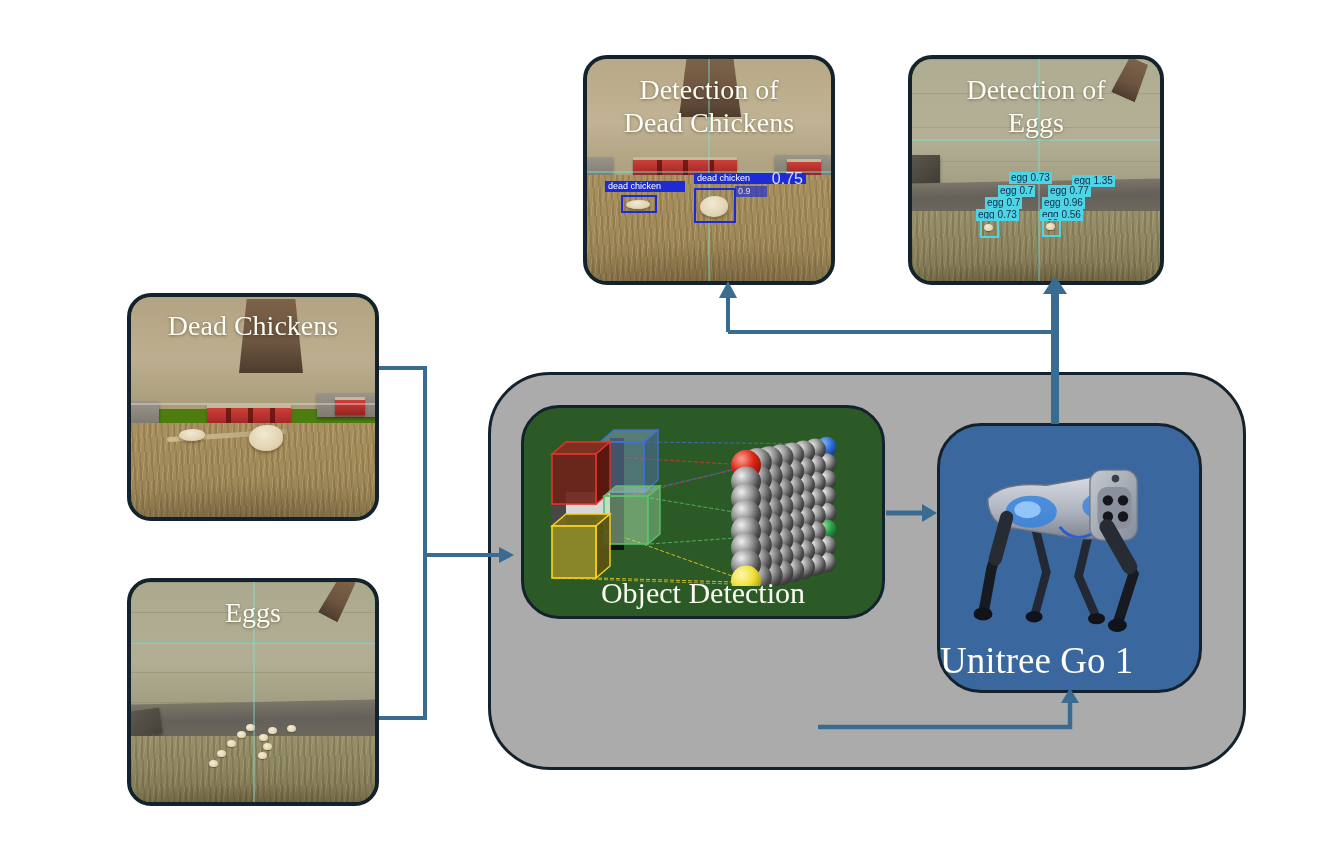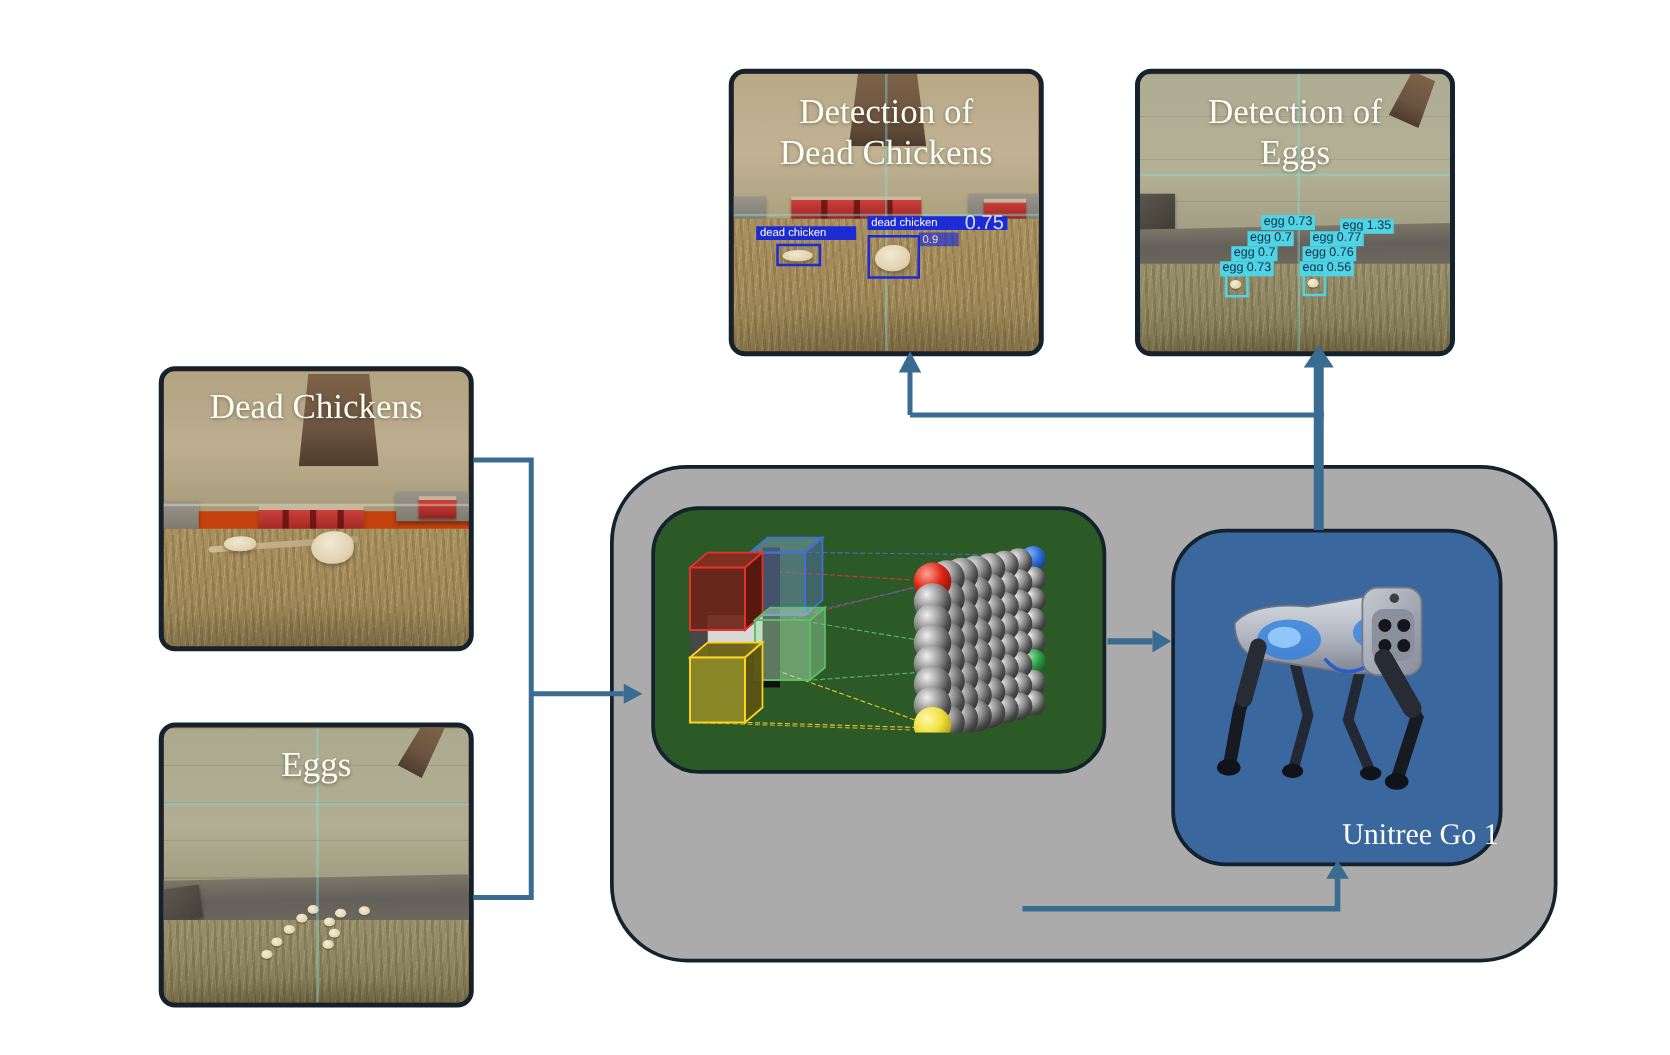--- a/index.html
+++ b/index.html
@@ -3,22 +3,22 @@
 <meta charset="utf-8">
 <style>
   :root{
     --arrow:#3a6c92; --outline:#14222e; --container-gray:#ababab;
     --detection-green:#2c5a27; --robot-blue:#3a679d; --yolo-blue:#2d5f81;
     --chicken-blue:#1d2bd6; --egg-cyan:#4fd4e6;
   }
   html,body{margin:0;padding:0;background:#fff;}
   #canvas{position:relative;width:1336px;height:844px;background:#fff;overflow:hidden;
     font-family:"Liberation Serif","DejaVu Serif",serif;}
-  .card{position:absolute;border:4px solid var(--outline);border-radius:13px;overflow:hidden;
-    box-sizing:border-box;background:#c2410c;}
+  .card{position:absolute;border:4px solid var(--outline);border-radius:24px;overflow:hidden;
+    box-sizing:border-box;background:#4d7c0f;}
   .card .title{position:absolute;left:0;right:0;text-align:center;color:#fdfdf6;
     font-size:28px;line-height:1.18;text-shadow:0 1px 3px rgba(40,30,10,.45);z-index:6;}
   
   #det-chickens{left:583px;top:55px;width:252px;height:230px;}
   #det-eggs{left:908px;top:55px;width:256px;height:230px;}
   #in-chickens{left:127px;top:293px;width:252px;height:228px;}
   #in-eggs{left:127px;top:578px;width:252px;height:228px;}
   
   .wall{position:absolute;left:0;right:0;top:0;}
   .floor{position:absolute;left:0;right:0;bottom:0;}
@@ -58,21 +58,21 @@
     white-space:nowrap;z-index:7;}
   .ebox{position:absolute;border:2px solid var(--egg-cyan);z-index:7;}
   
   #gray-box{position:absolute;left:488px;top:372px;width:758px;height:398px;box-sizing:border-box;
     background:var(--container-gray);border:3px solid var(--outline);border-radius:62px;}
   #green-box{position:absolute;left:30px;top:30px;width:364px;height:214px;box-sizing:border-box;
     background:var(--detection-green);border:3px solid var(--outline);border-radius:38px;}
   #green-box .label{position:absolute;left:0;right:0;bottom:6px;text-align:center;color:#fbfbf2;font-size:30px;}
   #blue-box{position:absolute;left:446px;top:48px;width:265px;height:270px;box-sizing:border-box;
     background:var(--robot-blue);border:3px solid var(--outline);border-radius:44px;}
-  #blue-box .label{position:absolute;left:0;right:0;bottom:8px;text-align:right;color:#fdfdf6;font-size:24px;}
+  #blue-box .label{position:absolute;left:0;right:0;bottom:8px;text-align:left;color:#fdfdf6;font-size:37px;}
   #yolo-box{position:absolute;left:104px;top:299px;width:223px;height:69px;box-sizing:border-box;
     background:var(--yolo-blue);border:4px solid #0d1b2a;border-radius:18px;
     color:#fdfdf6;font-size:30px;text-align:center;line-height:61px;}
   #arrows{position:absolute;left:0;top:0;width:1336px;height:844px;z-index:9;pointer-events:none;}
   .gfx{position:absolute;}
 </style>
 </head>
 <body>
 
 <div id="canvas">
@@ -121,21 +121,21 @@
     <div class="vline" style="left:126px;"></div>
     <div class="title" style="top:14px;">
       <span>Detection of</span><br>
       <span>Eggs</span>
     </div>
     <span class="egg-chip" style="left:97px;top:113px;">egg 0.73</span>
     <span class="egg-chip" style="left:160px;top:116px;">egg 1.35</span>
     <span class="egg-chip" style="left:86px;top:126px;">egg 0.7</span>
     <span class="egg-chip" style="left:136px;top:126px;">egg 0.77</span>
     <span class="egg-chip" style="left:73px;top:138px;">egg 0.7</span>
-    <span class="egg-chip" style="left:130px;top:138px;">egg 0.76</span>
+    <span class="egg-chip" style="left:130px;top:138px;">egg 0.96</span>
     <span class="egg-chip" style="left:64px;top:150px;">egg 0.73</span>
     <span class="egg-chip" style="left:128px;top:150px;">egg 0.56</span>
     <div class="ebox" style="left:68px;top:160px;width:15px;height:15px;">
         <div class="egg" style="left:2px;top:3px;"></div>
       </div>
     <div class="ebox" style="left:130px;top:158px;width:15px;height:16px;">
         <div class="egg" style="left:2px;top:4px;"></div>
       </div>
   </div>
 
@@ -304,20 +304,21 @@
             <circle cx="222" cy="57" r="15" fill="url(#ballRed)"></circle>
             <circle cx="222" cy="73.5" r="15" fill="url(#ballGray)"></circle>
             <circle cx="222" cy="90" r="15" fill="url(#ballGray)"></circle>
             <circle cx="222" cy="106.5" r="15" fill="url(#ballGray)"></circle>
             <circle cx="222" cy="123" r="15" fill="url(#ballGray)"></circle>
             <circle cx="222" cy="139.5" r="15" fill="url(#ballGray)"></circle>
             <circle cx="222" cy="156" r="15" fill="url(#ballGray)"></circle>
             <circle cx="222" cy="172.5" r="15" fill="url(#ballYellow)"></circle>
           </g>
       </svg>
+      <div class="label">Object Detection</div>
     </div>
 
     <div id="blue-box">
       <svg class="gfx" style="left:8px;top:10px;" width="246" height="212" viewBox="0 0 260 224">
         <defs>
           <linearGradient id="bodyGrad" x1="0" y1="0" x2="0" y2="1">
             <stop offset="0%" stop-color="#d6dae2"></stop>
               <stop offset="55%" stop-color="#aeb4bf"></stop>
               <stop offset="100%" stop-color="#7d8490"></stop>
           </linearGradient>

